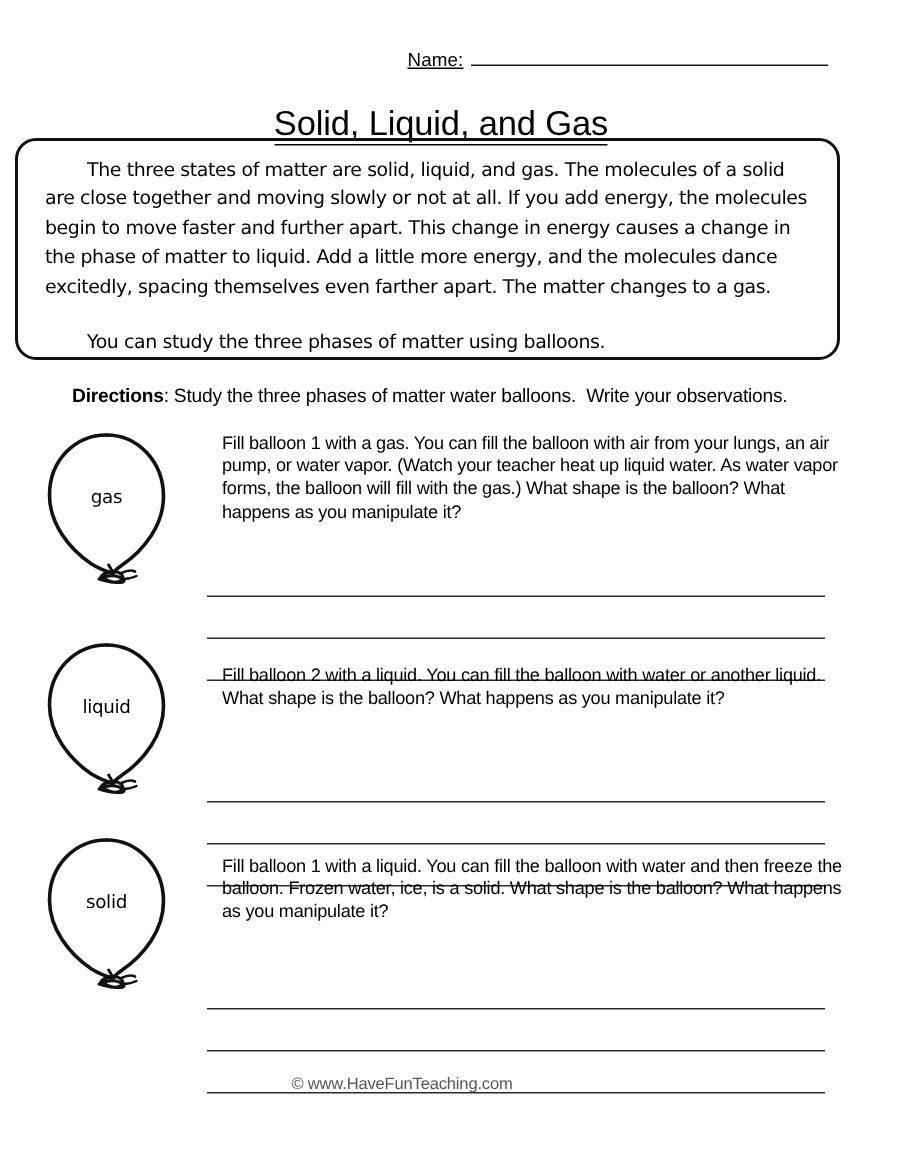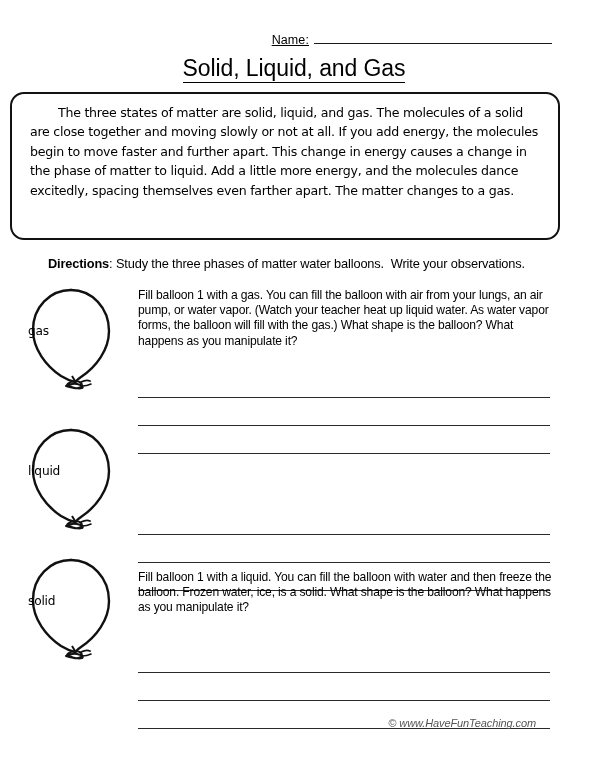--- a/index.html
+++ b/index.html
@@ -38,21 +38,21 @@
   .name-blank {
     width: 238px;
     border-bottom: 1.4px solid #1a1a1a;
     height: 13px;
   }
 
   
   .title {
     position: absolute;
     left: 0;
-    top: 55px;
+    top: 69px;
     width: 588px;
     text-align: center;
     font-size: 23px;
     font-weight: 400;
     letter-spacing: -0.1px;
   }
   .title span {
     border-bottom: 1.7px solid #000;
     padding-bottom: 1px;
   }
@@ -110,29 +110,29 @@
     top: 2px;
     width: 100px;
     height: 104px;
   }
   .balloon-svg { display: block; }
   .balloon-label {
     position: absolute;
     left: 0;
     top: 37px;
     width: 86px;
-    text-align: left;
+    text-align: center;
     font-family: "DejaVu Sans", sans-serif;
     font-size: 12.2px;
     letter-spacing: -0.2px;
   }
 
   .task-text {
     position: absolute;
-    left: 138px;
+    left: 148px;
     width: 418px;
     font-size: 12.1px;
     line-height: 15.2px;
     letter-spacing: -0.16px;
     top: 3px;
   }
   #section-1 .task-text { top: 18px; }
   #section-2 .task-text { top: 15px; }
 
   .answer-lines {
@@ -149,43 +149,43 @@
     border-bottom: 1.7px solid #2a2a2a;
     box-sizing: border-box;
   }
 
   
   .footer {
     position: absolute;
     left: 0;
     top: 717px;
     width: 552px;
-    text-align: right;
+    text-align: center;
     padding-right: 16px;
     box-sizing: border-box;
     font-size: 11px;
     color: #555;
     letter-spacing: -0.1px;
-    font-style: italic;
   }
 </style>
 </head>
 <body>
 
 <div class="name-row">
   <span class="name-label">Name:</span>
   <span class="name-blank"></span>
 </div>
 
 <div class="title">
   <span>Solid, Liquid, and Gas</span>
 </div>
 
 <div class="intro-box">
   <p class="intro-p first">The three states of matter are solid, liquid, and gas.  The molecules of a solid are close together and moving slowly or not at all.  If you add energy, the molecules begin to move faster and further apart.  This change in energy causes a change in the phase of matter to liquid.  Add a little more energy, and the molecules dance excitedly, spacing themselves even farther apart.  The matter changes to a gas.</p>
+  <p class="intro-p second">You can study the three phases of matter using balloons.</p>
 </div>
 
 <div class="directions"><b>Directions</b><span>: Study the three phases of matter water balloons.  Write your observations.</span></div>
 
 <div class="section" id="section-0">
   <div class="balloon-wrap">
     <svg class="balloon-svg" width="100" height="104" viewBox="0 0 100 104" aria-hidden="true">
       <path d="M43 3 C22 3 5 20 5 43 C5 62 18 79 33 89 C38 92 43 94 47 95" fill="none" stroke="#111" stroke-width="2.4" stroke-linecap="round"></path>
       <path d="M43 3 C64 3 81 21 81 44 C81 63 68 80 53 90 C50 92 48 94 47 95" fill="none" stroke="#111" stroke-width="2.4" stroke-linecap="round"></path>
       <path d="M44 89 C46 92 47 94 48 96" fill="none" stroke="#111" stroke-width="2"></path>
@@ -210,20 +210,21 @@
       <path d="M43 3 C22 3 5 20 5 43 C5 62 18 79 33 89 C38 92 43 94 47 95" fill="none" stroke="#111" stroke-width="2.4" stroke-linecap="round"></path>
       <path d="M43 3 C64 3 81 21 81 44 C81 63 68 80 53 90 C50 92 48 94 47 95" fill="none" stroke="#111" stroke-width="2.4" stroke-linecap="round"></path>
       <path d="M44 89 C46 92 47 94 48 96" fill="none" stroke="#111" stroke-width="2"></path>
       <path d="M39 98 C41 94 50 93 53 96 C56 99 51 102 46 101 C41 100 38 99 38 99
                C38 99 44 96 49 97 C54 98 56 100 54 101 C51 102 45 101 42 99" fill="none" stroke="#111" stroke-width="2" stroke-linecap="round" stroke-linejoin="round"></path>
       <path d="M53 95 C57 93 60 93 62 94" fill="none" stroke="#111" stroke-width="1.8" stroke-linecap="round"></path>
       <path d="M54 99 C58 99 61 98 63 97" fill="none" stroke="#111" stroke-width="1.6" stroke-linecap="round"></path>
     </svg>
     <div class="balloon-label">liquid</div>
   </div>
+  <div class="task-text">Fill balloon 2 with a liquid.  You can fill the balloon with water or another liquid.  What shape is the balloon?  What happens as you manipulate it?</div>
   <div class="answer-lines">
     <div class="answer-line"></div>
     <div class="answer-line"></div>
     <div class="answer-line"></div>
   </div>
 </div>
 
 <div class="section" id="section-2">
   <div class="balloon-wrap">
     <svg class="balloon-svg" width="100" height="104" viewBox="0 0 100 104" aria-hidden="true">

